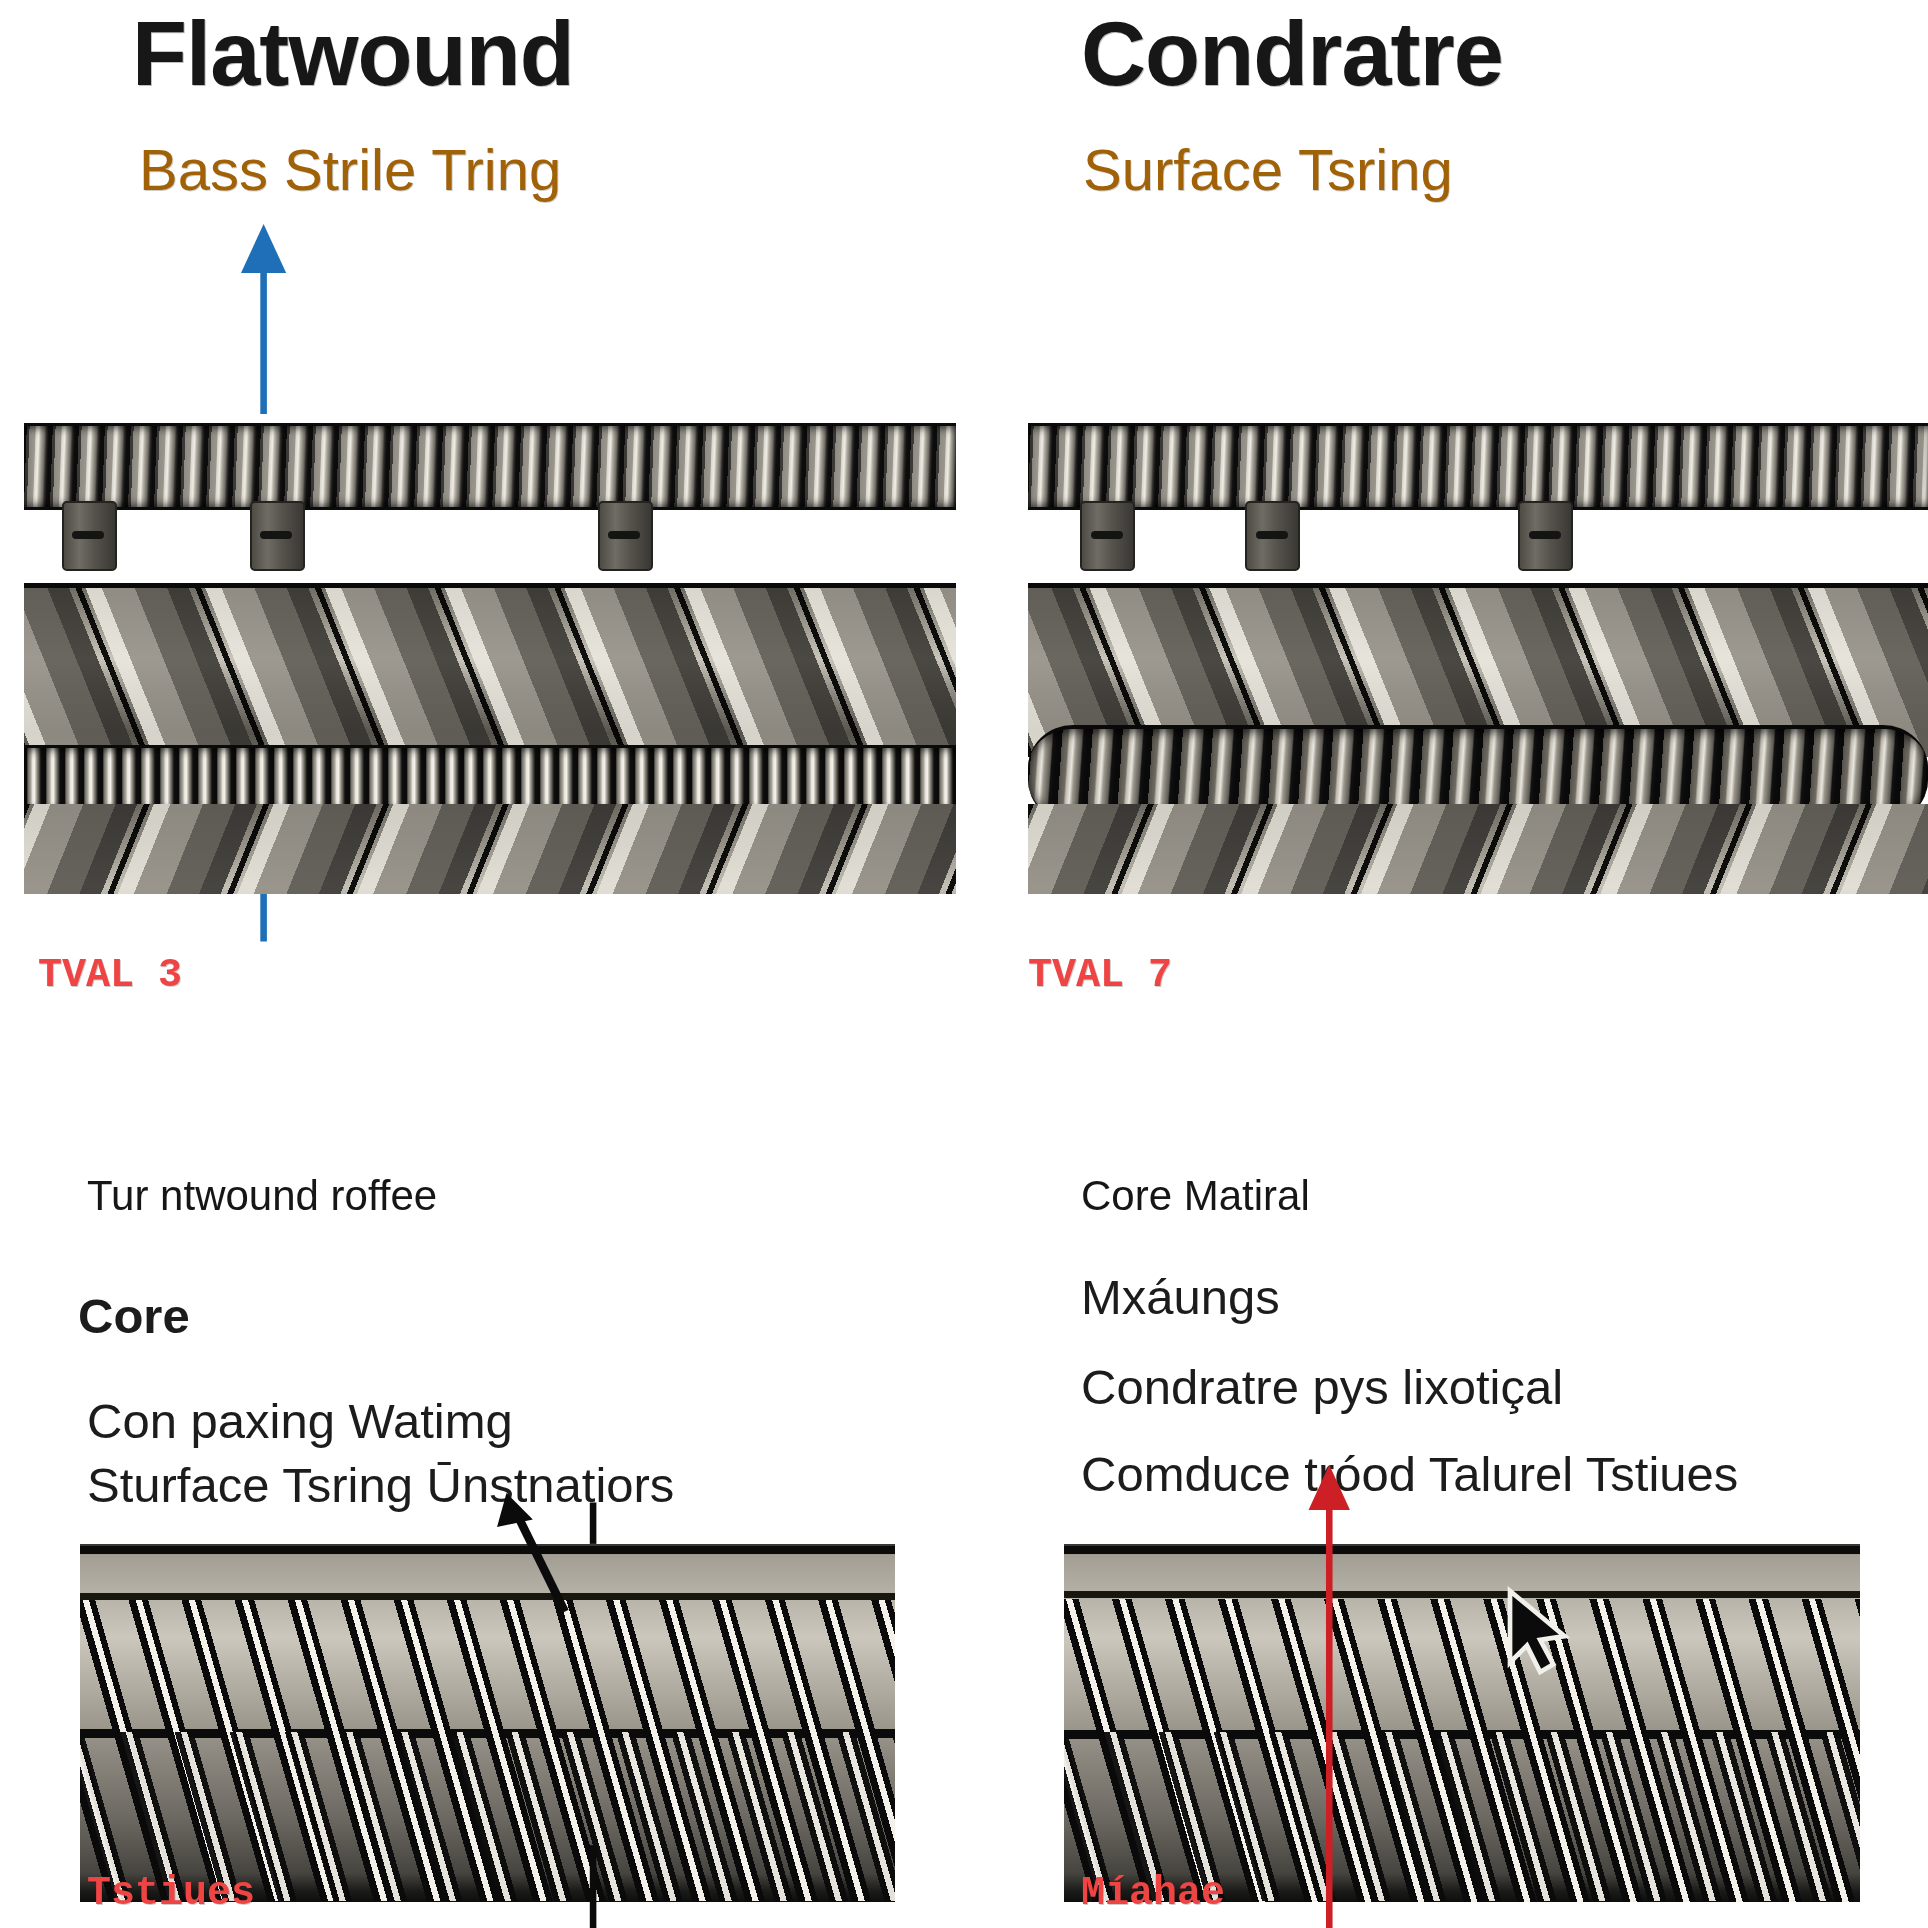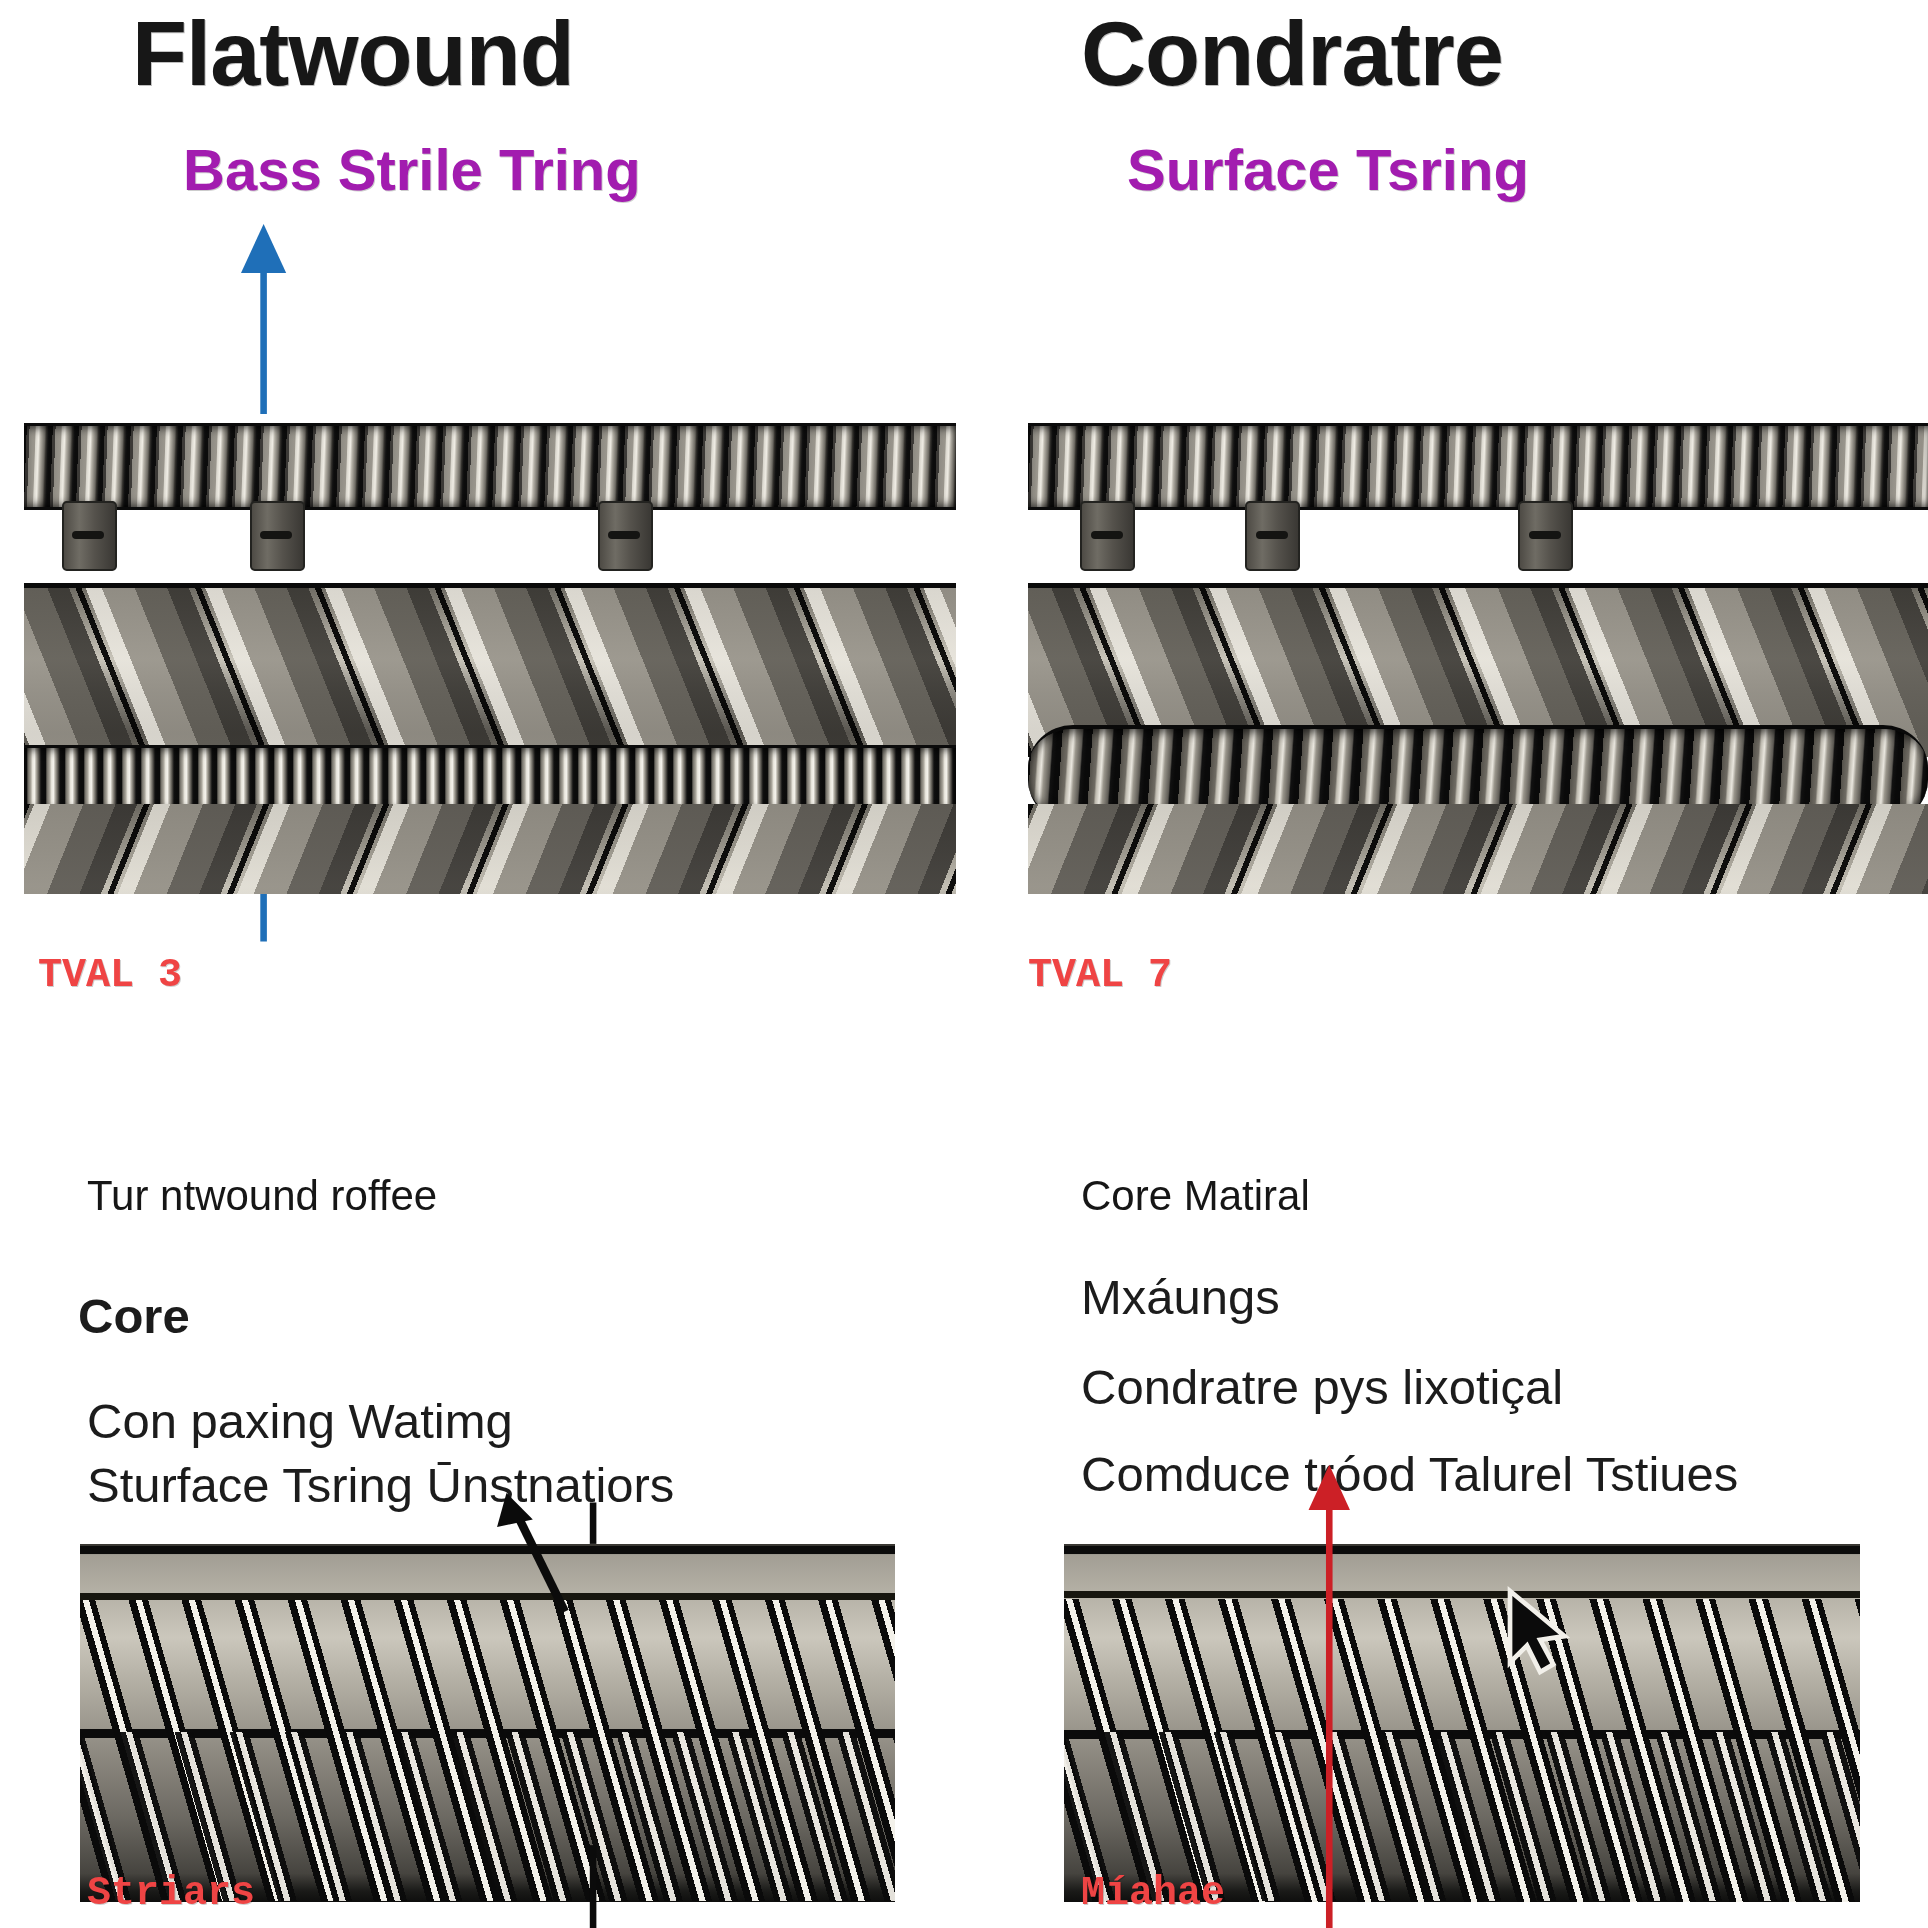--- a/index.html
+++ b/index.html
@@ -11,24 +11,23 @@
   }
   .abs{position:absolute;}
 
   
   .h1{
     font-size:90px;font-weight:700;letter-spacing:-0.9px;line-height:1;
     color:#171717;white-space:nowrap;
     text-shadow:0.9px 0.9px 0 rgba(0,0,0,.25);
   }
   .h2{
-    font-size:58px;font-weight:700;letter-spacing:0px;line-height:1;
-    color:#a21caf;white-space:nowrap;
+    font-size:58px;font-weight:400;letter-spacing:0px;line-height:1;
+    color:#a16207;white-space:nowrap;
     text-shadow:0.9px 0.9px 0 rgba(0,0,0,.2);
-    margin-left:44px;
   }
   .caption{
     font-size:40px;font-weight:700;line-height:1;color:#ef4444;white-space:nowrap;
     text-shadow:0.9px 0.9px 0 rgba(0,0,0,.2);
     font-family:Liberation Mono, monospace;
   }
   .blk-head{
     font-size:42px;font-weight:400;line-height:1;color:#161616;white-space:nowrap;
   }
   .blk-line{
@@ -209,21 +208,21 @@
 
 <svg class="ovl" width="1928" height="1928" style="pointer-events:none;" viewBox="0 0 2048 2048">
   <line x1="630" y1="1596" x2="630" y2="1640" stroke="#0b0b0b" stroke-width="7"></line>
   <line x1="630" y1="1960" x2="630" y2="2048" stroke="#0b0b0b" stroke-width="7"></line>
   <g>
     <line x1="600" y1="1712" x2="545" y2="1600" stroke="#0b0b0b" stroke-width="9"></line>
     <polygon points="538,1586 566,1614 528,1622" fill="#0b0b0b"></polygon>
   </g>
 </svg>
 
-<div class="abs caption cut" style="left:87px;top:1874px;width:490px;height:55px;">Striars</div>
+<div class="abs caption cut" style="left:87px;top:1874px;width:490px;height:55px;">Tstiues</div>
 
 <div class="abs blk-head" style="left:1081px;top:1175px;">Core Matiral</div>
 <div class="abs blk-line" style="left:1081px;top:1273px;">Mxáungs</div>
 <div class="abs blk-line" style="left:1081px;top:1363px;">Condratre pys lixotiçal</div>
 <div class="abs blk-line" style="left:1081px;top:1450px;">Comduce tróod Talurel Tstiues</div>
 
 <div class="panel" style="left:1064px;top:1544px;width:796px;height:358px;">
   <div class="flatcore" style="top:0;height:358px;"></div>
   <div style="position:absolute;left:0;right:0;top:1.9px;height:8.5px;background:#0b0b0b;"></div>
   <div style="position:absolute;left:0;right:0;top:47px;height:6.6px;background:#17160f;"></div>

